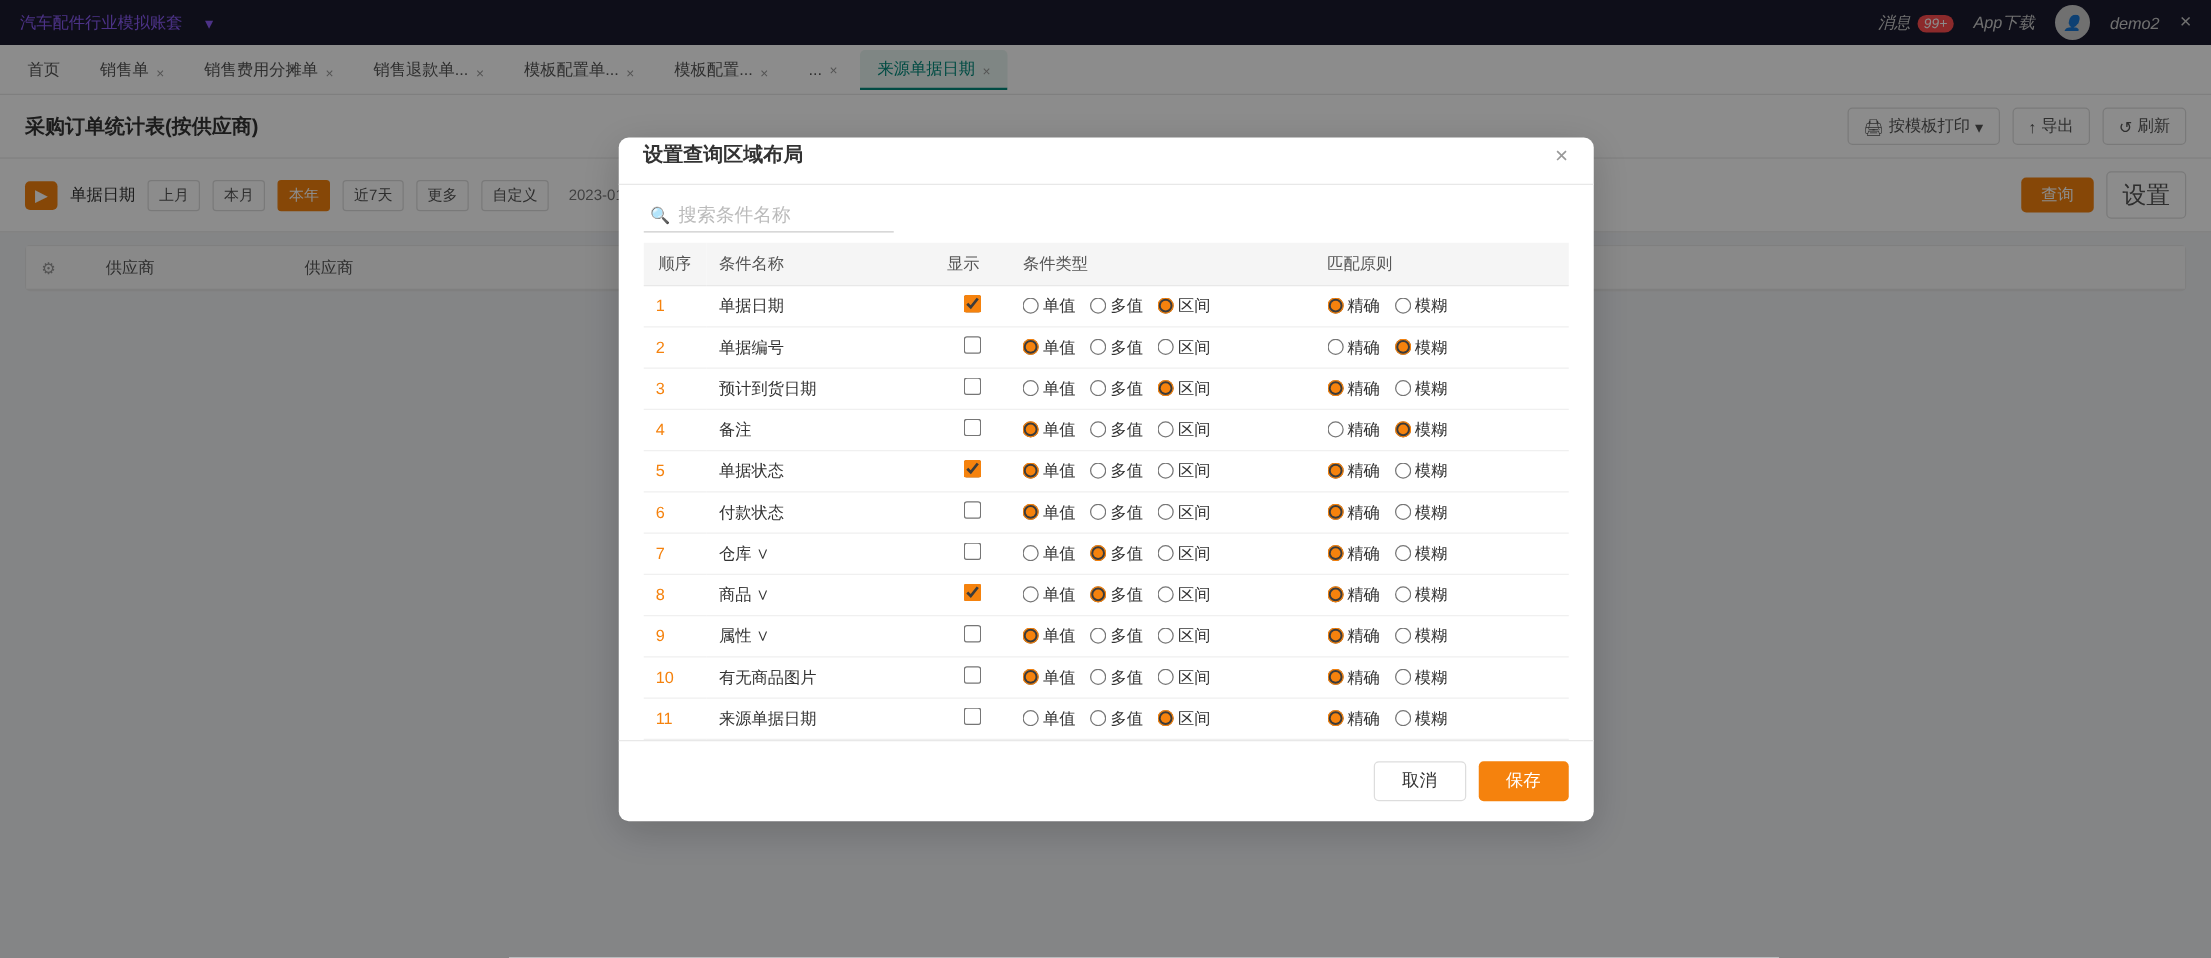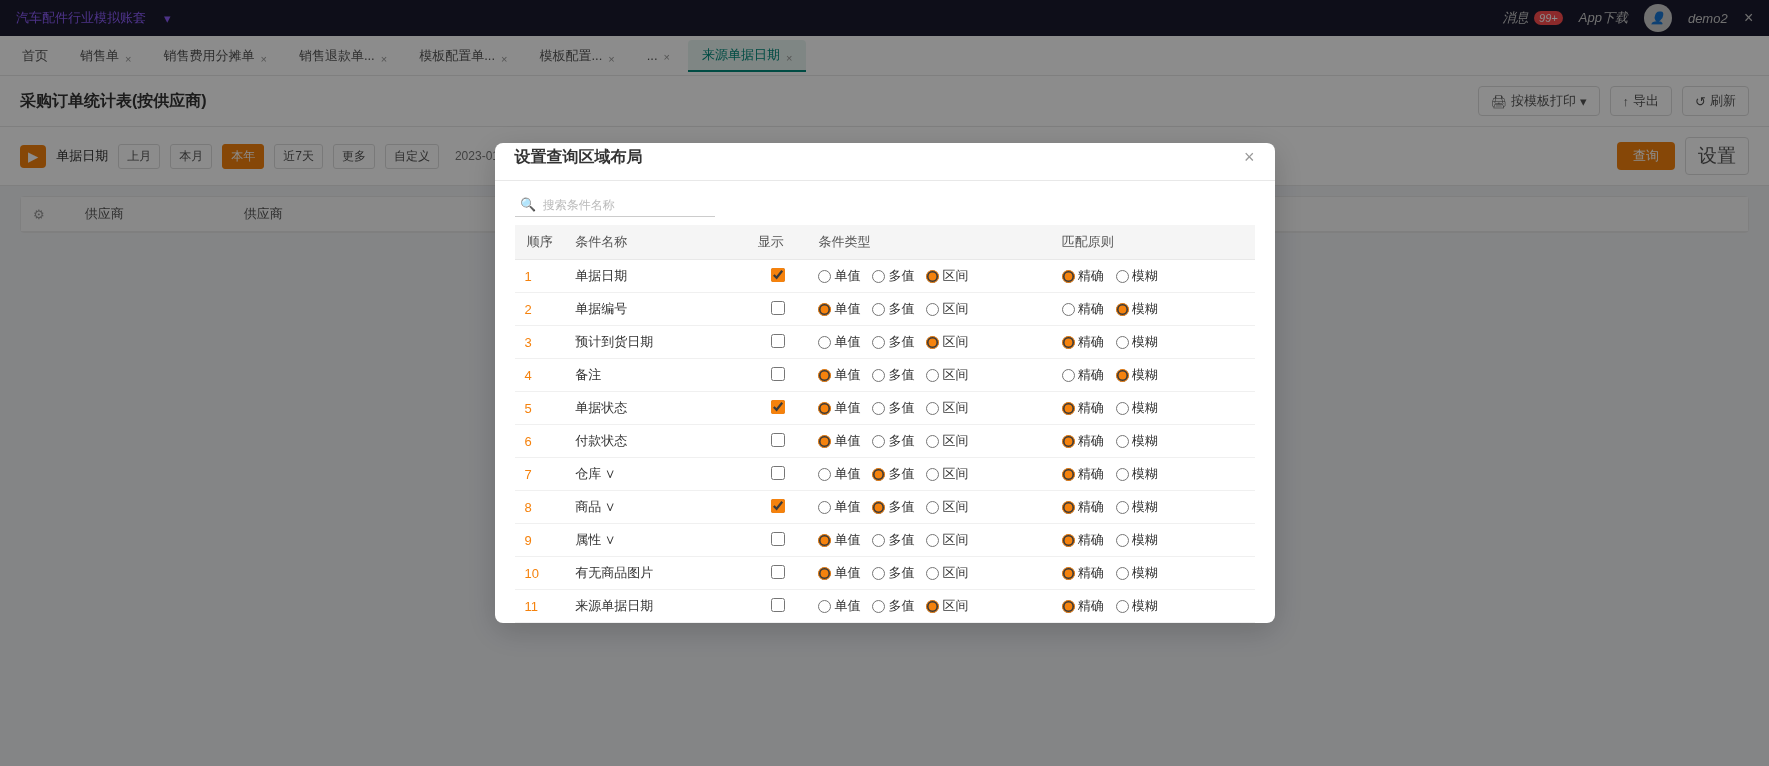--- a/index.html
+++ b/index.html
@@ -150,21 +150,21 @@
       display: flex;
       align-items: center;
       border-bottom: 1px solid #ccc;
       padding: 4px 6px;
       gap: 6px;
       width: 200px;
     }
     .search-box input {
       border: none;
       outline: none;
-      font-size: 12px;
+      font-size: 15px;
       color: #a21caf;
       width: 160px;
     }
     .search-box input::placeholder { color: #bbb; }
 
     
     .config-table {
       flex: 1;
       overflow-y: auto;
       padding: 0 20px;
@@ -701,14 +701,18 @@
           <label class="radio-item">
             <input type="radio" name="match-10" style=""> 模糊
           </label>
         </div>
       </td>
     </tr>
           </tbody>
       </table>
     </div>
 
+    <div class="dialog-footer">
+      <button class="btn-cancel">取消</button>
+      <button class="btn-save">保存</button>
+    </div>
   </div>
 </div>
 
 </body></html>

